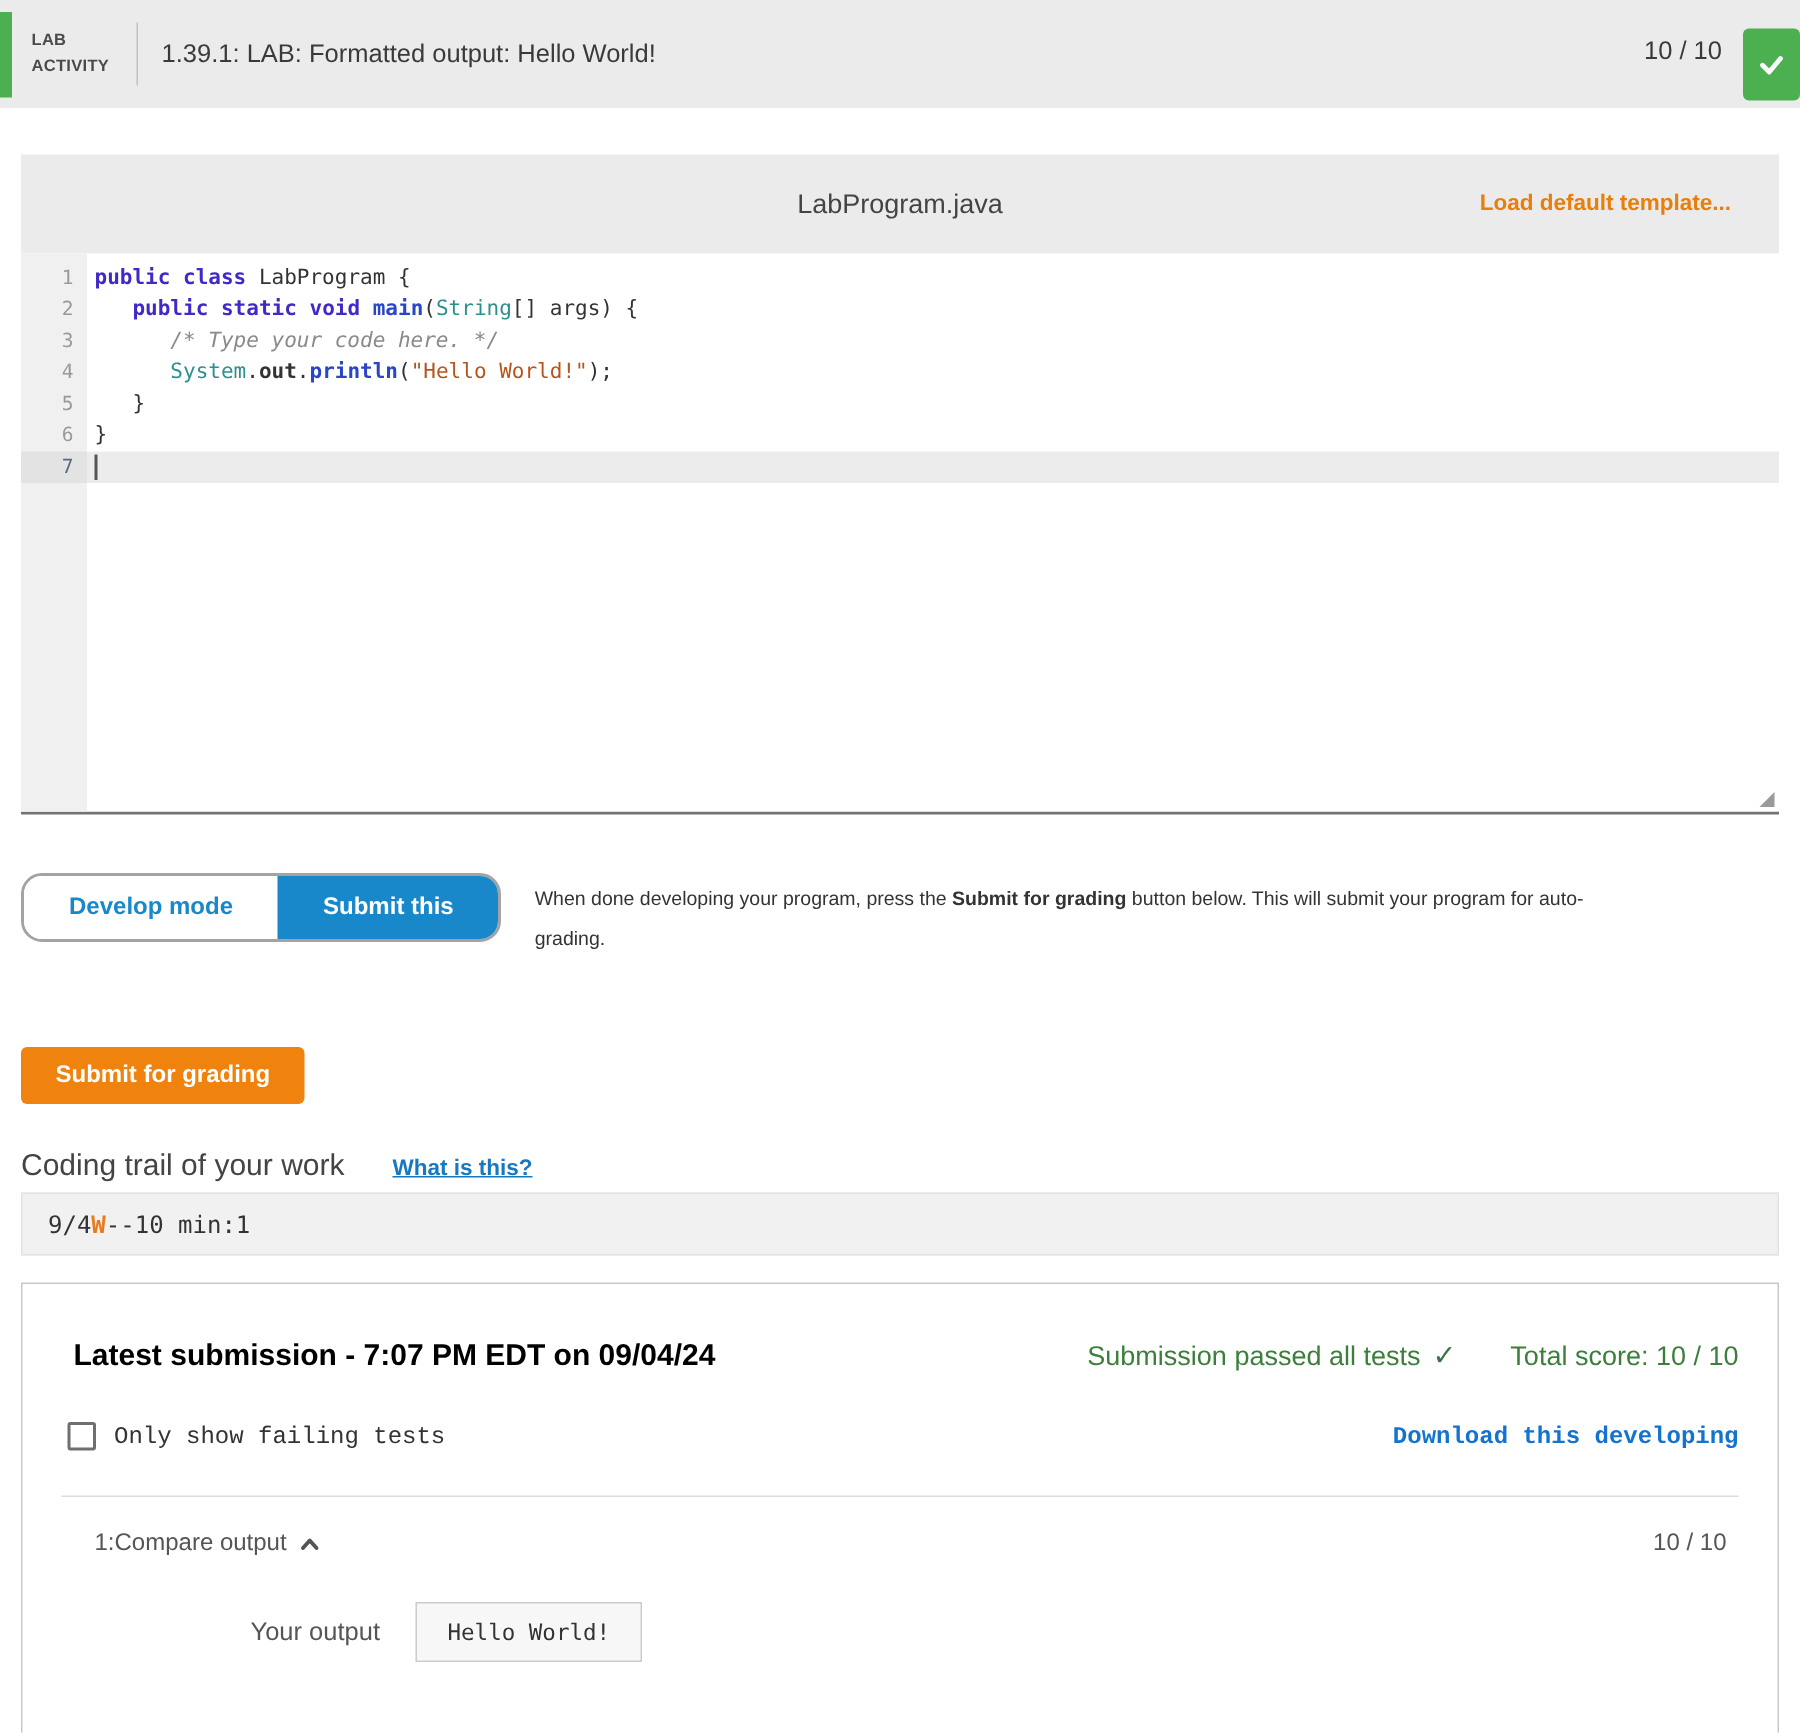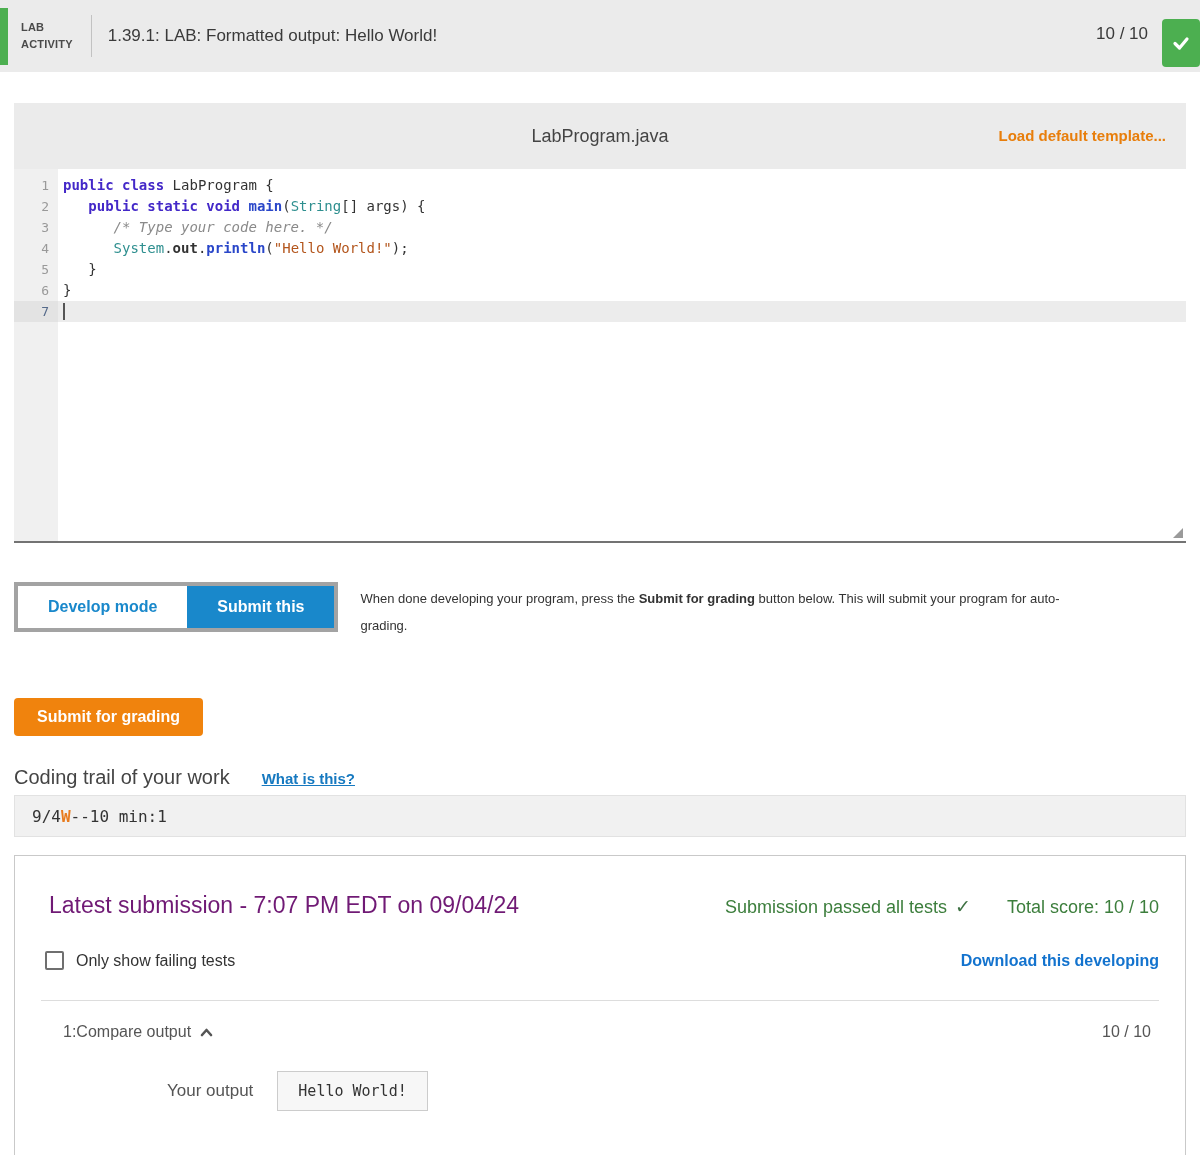--- a/index.html
+++ b/index.html
@@ -24,21 +24,21 @@
   .check-btn {
     width:38px; height:48px; background:#4caf50; border:none; border-radius:4px;
     margin:14px 0 0 14px; display:flex; align-items:center; justify-content:center;
     cursor:pointer; position:relative; z-index:2;
   }
   
   .editor { margin:31px 14px 0 14px; border-bottom:2px solid #737373; position:relative; }
   .editor-header { height:66px; background:#ebebeb; position:relative;
     display:flex; align-items:center; justify-content:center; }
   .filename { font-size:18px; color:#444; }
-  .load-template { position:absolute; right:20px; top:24px; font-size:15px;
+  .load-template { position:absolute; right:32px; top:24px; font-size:15px;
     font-weight:bold; color:#e87e0b; text-decoration:none; cursor:pointer; }
   .code-area { display:flex; height:372px; background:#fff; position:relative;
     font-family:"DejaVu Sans Mono", monospace; font-size:14px; line-height:21px; }
   .gutter { width:44px; background:#f0f0f0; padding-top:6px; flex:0 0 44px; }
   .gut { text-align:right; padding-right:9px; color:#999; font-size:13px; height:21px; }
   .gut.act { background:#e3e3e3; color:#556a8a; }
   .code-col { flex:1; padding-top:6px; white-space:pre; overflow:hidden; }
   .cl { height:21px; padding-left:5px; position:relative; color:#333; }
   .cl.act { background:#ececec; }
   .cursor { position:absolute; left:5px; top:2px; width:2px; height:17px; background:#555; }
@@ -47,47 +47,47 @@
   .tk-fn  { color:#2946c9; font-weight:bold; }
   .tk-pl  { color:#333; }
   .tk-bold{ color:#333; font-weight:bold; }
   .tk-cm  { color:#8a8a8a; font-style:italic; }
   .tk-str { color:#b3551c; }
   .resize-handle { position:absolute; right:3px; bottom:3px; width:0; height:0;
     border-style:solid; border-width:0 0 10px 10px;
     border-color:transparent transparent #9a9a9a transparent; cursor:nwse-resize; }
   
   .mode-row { display:flex; margin:39px 14px 0 14px; align-items:flex-start; }
-  .mode-toggle { display:flex; border:4px solid #a3a3a3; border-radius:0; overflow:hidden; }
+  .mode-toggle { display:flex; border:2px solid #a3a3a3; border-radius:14px; overflow:hidden; }
   .mode-btn { height:42px; font-size:16px; font-weight:bold; border:none; cursor:pointer;
     padding:0 30px; background:#fff; color:#1988cb; font-family:inherit; }
   .mode-btn.active { background:#1988cb; color:#fff; }
   .mode-desc { margin-left:22px; font-size:13px; line-height:27px; color:#333; max-width:700px; padding-top:3px; }
   
   .submit-btn { display:inline-block; margin:59px 0 0 14px; background:#f0830d; color:#fff;
     border:none; border-radius:4px; font-size:16px; font-weight:bold; padding:10px 23px;
     cursor:pointer; font-family:inherit; }
   
   .trail-label-row { margin:30px 0 0 14px; display:flex; align-items:baseline; }
   .trail-label { font-size:20px; color:#444; }
   .trail-help { margin-left:32px; font-size:15px; font-weight:bold; color:#1679c0;
     text-decoration:underline; cursor:pointer; }
   .trail-box { margin:6px 14px 0 14px; height:42px; background:#f1f1f1;
     border:1px solid #e2e2e2; display:flex; align-items:center; padding-left:17px;
     font-family:"DejaVu Sans Mono", monospace; font-size:16px; color:#333; }
   .tr-warn { color:#e87b1e; font-weight:bold; }
   
   .sub-panel { margin:18px 14px 0 14px; border:1px solid #c9c9c9; height:326px; }
   .sub-row1 { display:flex; align-items:baseline; margin:36px 26px 0 34px; }
-  .sub-title { font-size:23px; color:#701a75; }
+  .sub-title { font-size:20px; color:#000000;font-weight:bold; }
   .sub-status-group { margin-left:auto; display:flex; align-items:baseline; }
   .sub-status { font-size:18px; color:#3c7e3c; }
   .sub-status-check { font-size:19px; color:#3f7244; margin-left:8px; }
   .sub-total { font-size:18px; color:#3c7e3c; margin-left:36px; }
-  .sub-row2 { display:flex; align-items:center; margin:32px 26px 0 30px; }
+  .sub-row2 { display:flex; align-items:center; margin:32px 26px 0 30px;font-family:Liberation Mono, monospace; }
   .checkbox { width:19px; height:19px; border:2px solid #6f6f6f; border-radius:2px;
     background:#fff; cursor:pointer; }
   .chk-label { font-size:16px; color:#333; margin-left:12px; }
   .download-link { margin-left:auto; font-size:16px; font-weight:bold; color:#1373ce;
     text-decoration:none; cursor:pointer; }
   .sub-divider { border:none; border-top:1px solid #ddd; margin:30px 26px 0 26px; }
   .test-row { display:flex; align-items:center; margin:22px 34px 0 48px; }
   .test-name { font-size:16px; color:#555; cursor:pointer; display:flex; align-items:center; }
   .caret-up { margin-left:8px; display:inline-flex; }
   .test-score { margin-left:auto; font-size:16px; color:#555; }

